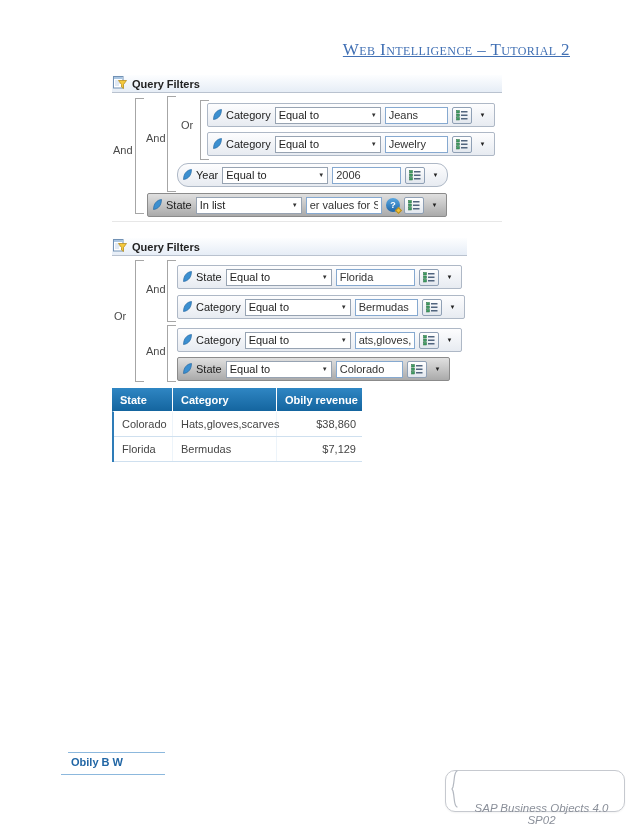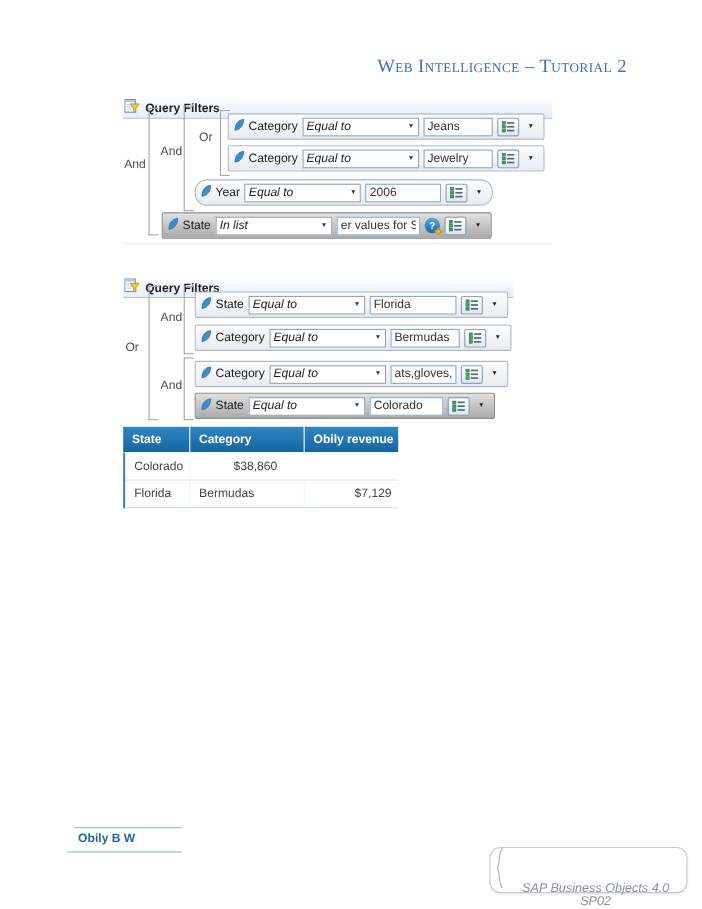--- a/index.html
+++ b/index.html
@@ -2,28 +2,28 @@
 <html><head>
 <meta charset="utf-8">
 <style>
   html,body{margin:0;padding:0;}
   body{
     width:638px;height:826px;position:relative;background:#ffffff;
     font-family:"Liberation Sans", sans-serif;overflow:hidden;
   }
   
   .doc-title{
-    position:absolute;top:50px;left:0;right:68px;text-align:right;
+    position:absolute;top:40px;left:0;right:68px;text-align:right;
     font-family:"Liberation Serif", serif;font-variant:small-caps;
-    font-size:17px;letter-spacing:.4px;color:#4170b4;
+    font-size:17px;letter-spacing:.4px;color:#4170b4;text-decoration:underline;
   }
   
   .qf-panel{position:absolute;}
   .qf-header{
-    position:absolute;left:0;top:16px;height:18px;
+    position:absolute;left:0;top:1px;height:18px;
     background:linear-gradient(#fdfeff,#e6edf6);
     border-bottom:1px solid #b9c2cf;
     display:flex;align-items:center;gap:5px;padding-left:1px;box-sizing:border-box;
   }
   .qf-title{font-size:11px;font-weight:bold;color:#222;white-space:nowrap;}
   .bracket{
     position:absolute;width:8px;
     border-left:1px solid #a6a6a6;border-top:1px solid #a6a6a6;border-bottom:1px solid #a6a6a6;
   }
   .logic{position:absolute;font-size:11px;color:#4a4a4a;}
@@ -32,21 +32,21 @@
     display:flex;align-items:center;gap:4px;padding:0 5px;
     background:linear-gradient(#fdfdfe,#e7ebf1);
     border:1px solid #aeb8c6;border-radius:2px;
   }
   .frow.sel{background:linear-gradient(#e0e0e0,#aaaaaa);border-color:#8b8b8b;}
   .flabel{font-size:11px;color:#222;white-space:nowrap;}
   .fselect{
     height:17px;width:106px;box-sizing:border-box;background:#fff;
     border:1px solid #97a3b2;display:flex;align-items:center;flex:none;
   }
-  .sel-text{flex:1;font-size:11px;color:#222;padding-left:3px;white-space:nowrap;overflow:hidden;font-style:italic;}
+  .sel-text{flex:1;font-size:11px;color:#222;padding-left:3px;white-space:nowrap;overflow:hidden;}
   .sel-arrow{width:12px;font-size:6px;color:#333;text-align:center;flex:none;}
   .finput{
     flex:1;width:0;min-width:30px;height:17px;box-sizing:border-box;
     border:1px solid #86a9d0;font-size:11px;padding:0 3px;color:#333;
     font-family:"Liberation Sans", sans-serif;background:#fff;
   }
   .lov-btn{
     width:20px;height:17px;flex:none;box-sizing:border-box;
     background:linear-gradient(#ffffff,#e2e7ee);border:1px solid #8fa0b5;border-radius:2px;
     display:flex;align-items:center;justify-content:center;
@@ -327,20 +327,21 @@
 
 <div class="rtable">
   <div class="rt-head">
     <div class="rt-hcell" style="width:61px;">State</div>
     <div class="rt-hcell" style="width:104px;">Category</div>
     <div class="rt-hcell" style="width:85px;border-right:none;">Obily revenue</div>
   </div>
   <div class="rt-body">
     <div class="rt-row">
       <div class="rt-cell" style="width:59px;">Colorado</div>
+      <div class="rt-cell" style="width:104px;">Hats,gloves,scarves</div>
       <div class="rt-cell num" style="width:85px;border-right:none;">$38,860</div>
     </div>
     <div class="rt-row">
       <div class="rt-cell" style="width:59px;">Florida</div>
       <div class="rt-cell" style="width:104px;">Bermudas</div>
       <div class="rt-cell num" style="width:85px;border-right:none;">$7,129</div>
     </div>
   </div>
 </div>
 

